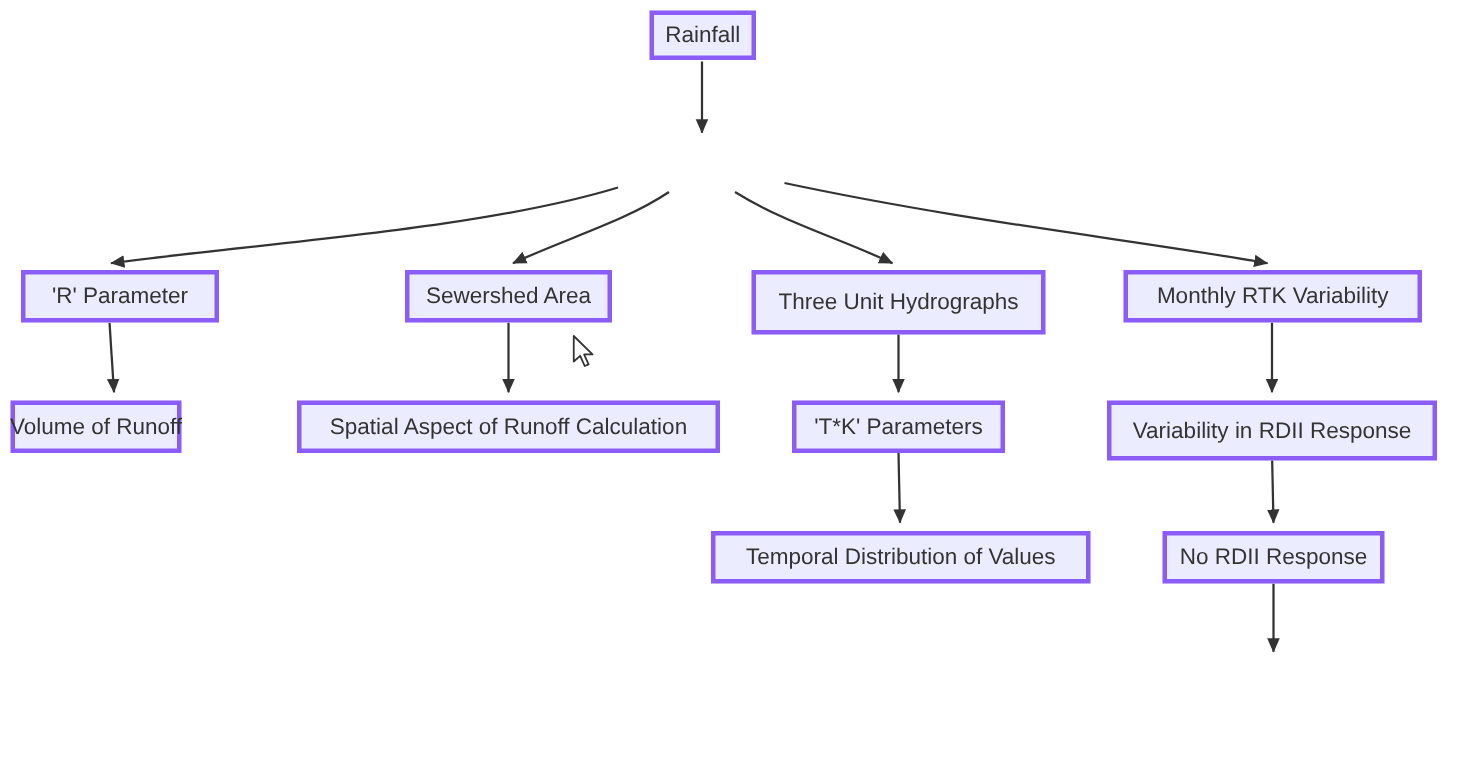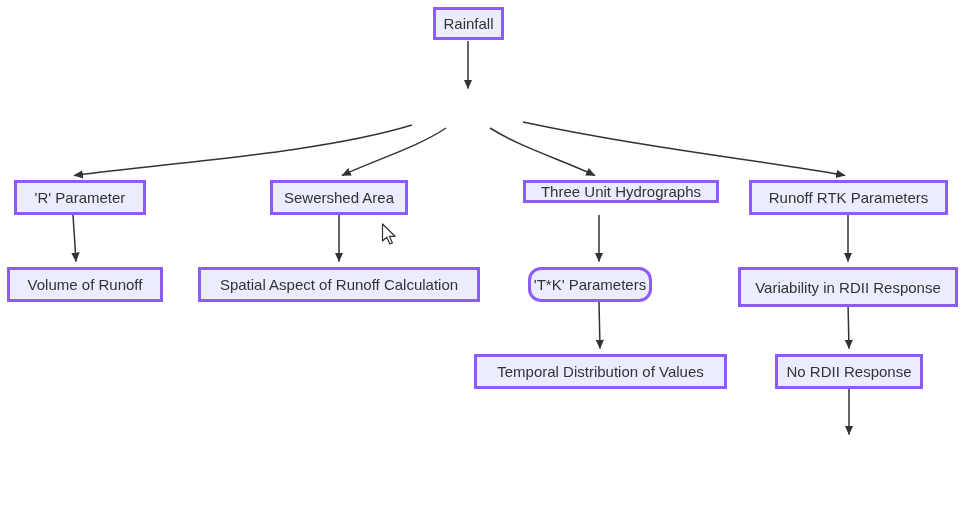--- a/index.html
+++ b/index.html
@@ -70,29 +70,29 @@
     </g>
   </svg>
 
   <div class="node" style="left:433px; top:7px; width:71px; height:33px;">Rainfall</div>
 
 
   <div class="node" style="left:14px; top:180px; width:132px; height:35px;">'R' Parameter</div>
 
   <div class="node" style="left:270px; top:180px; width:138px; height:35px;">Sewershed Area</div>
 
-  <div class="node" style="left:523px; top:180px; width:196px; height:23px;">Three Unit Hydrographs</div>
+  <div class="node" style="left:501px; top:180px; width:196px; height:43px;">Three Unit Hydrographs</div>
 
-  <div class="node" style="left:749px; top:180px; width:199px; height:35px;">Runoff RTK Parameters</div>
+  <div class="node" style="left:749px; top:180px; width:199px; height:35px;">Monthly RTK Variability</div>
 
-  <div class="node" style="left:7px; top:267px; width:156px; height:35px;">Volume of Runoff</div>
+  <div class="node" style="left:7px; top:267px; width:114px; height:35px;">Volume of Runoff</div>
 
   <div class="node" style="left:198px; top:267px; width:282px; height:35px;">Spatial Aspect of Runoff Calculation</div>
 
-  <div class="node" style="left:528px; top:267px; width:124px; height:35px;border-radius:13px;">'T*K' Parameters</div>
+  <div class="node" style="left:528px; top:267px; width:142px; height:35px;">'T*K' Parameters</div>
 
   <div class="node" style="left:738px; top:267px; width:220px; height:40px;">Variability in RDII Response</div>
 
   <div class="node" style="left:474px; top:354px; width:253px; height:35px;">Temporal Distribution of Values</div>
 
   <div class="node" style="left:775px; top:354px; width:148px; height:35px;">No RDII Response</div>
 
 
   <svg class="cursor" viewBox="0 0 20 24" xmlns="http://www.w3.org/2000/svg">
     <path d="M 1.5 1 L 1.5 18 L 5.8 14.2 L 8.8 21 L 11.4 19.9 L 8.4 13.3 L 14 13.3 Z" fill="#ffffff" stroke="#333333" stroke-width="1.2" stroke-linejoin="round"></path>

